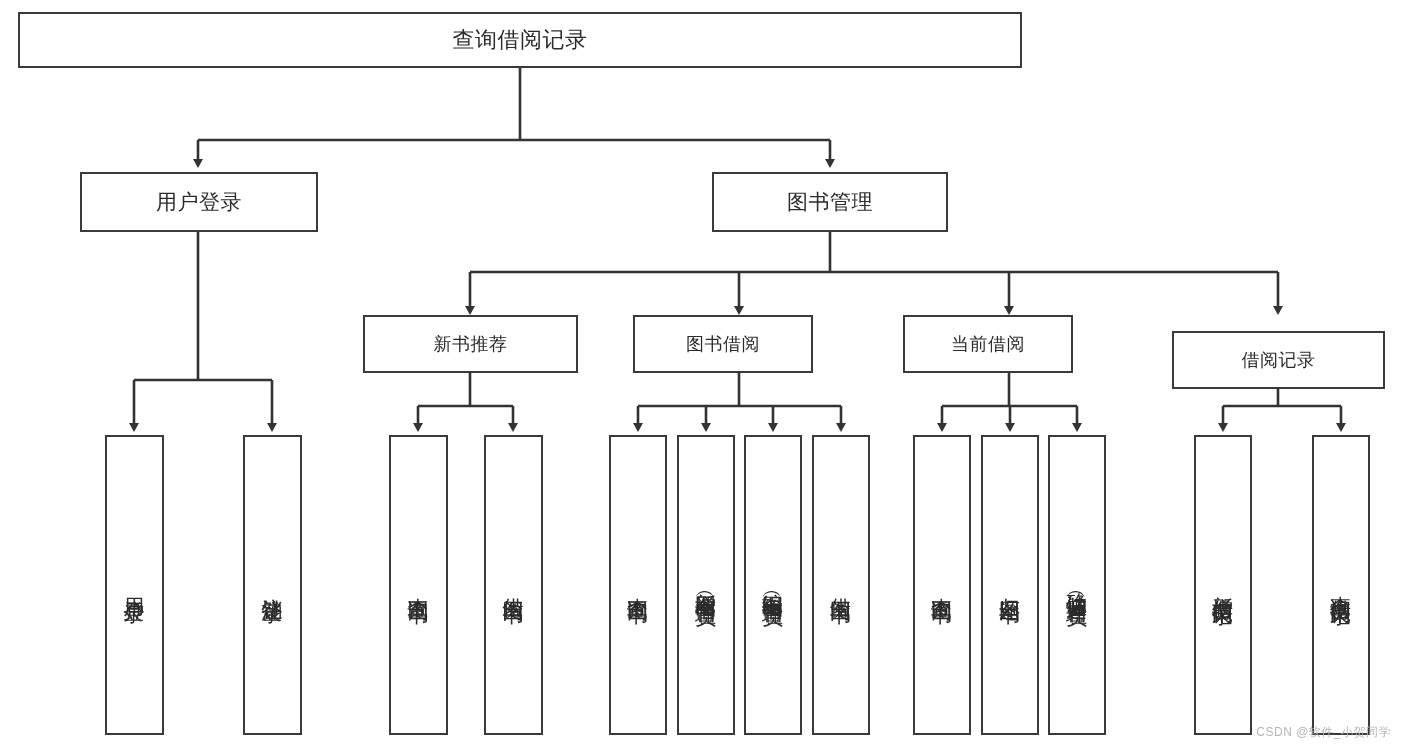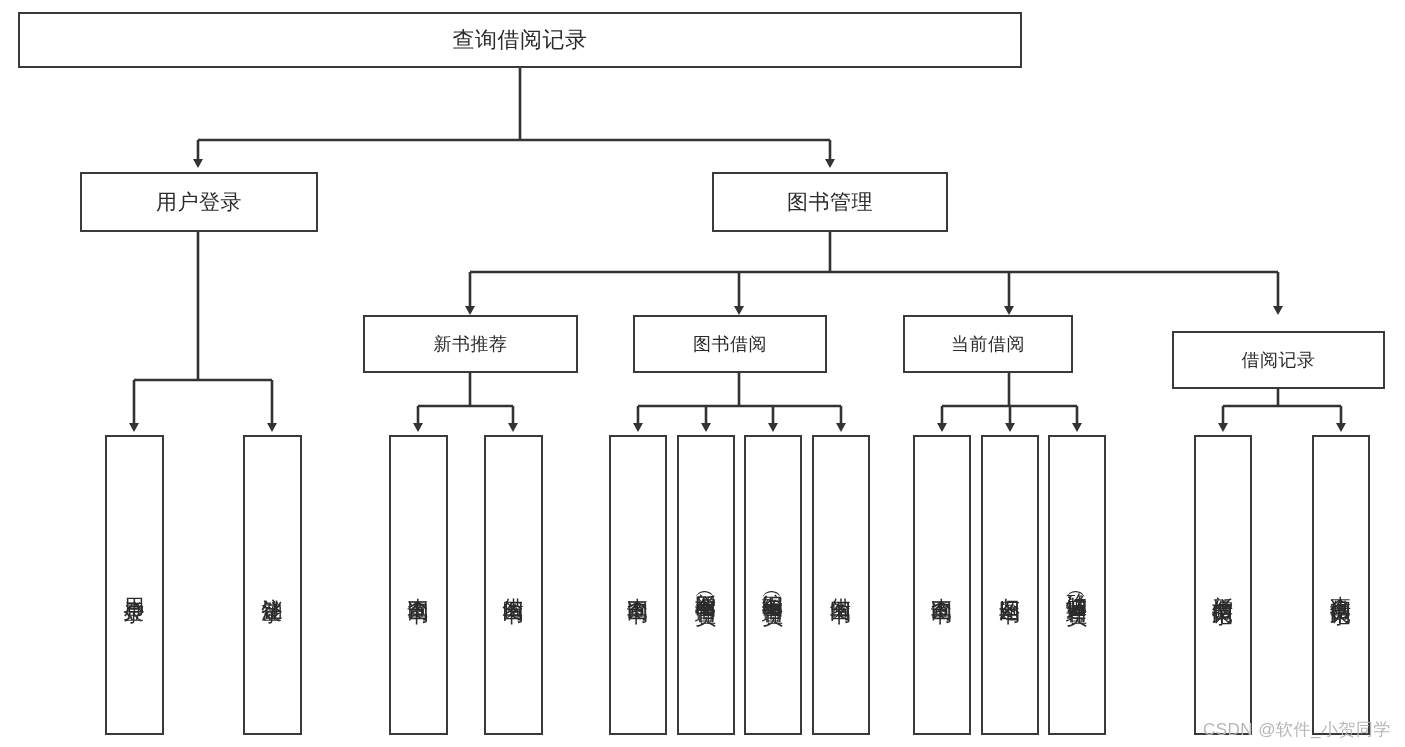--- a/index.html
+++ b/index.html
@@ -50,21 +50,21 @@
     font-size: 21px;
     max-height: 100%;
   }
   .node-box.root .node-label { font-size: 22px; }
   .node-box.level1 .node-label { font-size: 21px; }
   .node-box.level2 .node-label { font-size: 18px; }
   .watermark {
     position: absolute;
     right: 14px;
     bottom: 6px;
-    font-size: 17px;
+    font-size: 12px;
     color: #b6b6b6;
     letter-spacing: 0.5px;
     white-space: nowrap;
     pointer-events: none;
   }
 </style>
 </head>
 <body>
 
 <div id="diagram-root">
@@ -126,21 +126,21 @@
   <div class="node-box level1" style="left:80px; top:172px; width:238px; height:60px;">
     <span class="node-label">用户登录</span>
   </div>
   <div class="node-box level1" style="left:712px; top:172px; width:236px; height:60px;">
     <span class="node-label">图书管理</span>
   </div>
 
   <div class="node-box level2" style="left:363px; top:315px; width:215px; height:58px;">
     <span class="node-label">新书推荐</span>
   </div>
-  <div class="node-box level2" style="left:633px; top:315px; width:194px; height:58px;">
+  <div class="node-box level2" style="left:633px; top:315px; width:180px; height:58px;">
     <span class="node-label">图书借阅</span>
   </div>
   <div class="node-box level2" style="left:903px; top:315px; width:170px; height:58px;">
     <span class="node-label">当前借阅</span>
   </div>
   <div class="node-box level2" style="left:1172px; top:331px; width:213px; height:58px;">
     <span class="node-label">借阅记录</span>
   </div>
 
   <div class="node-box vertical" style="left:105px; top:435px; width:59px; height:300px;">

